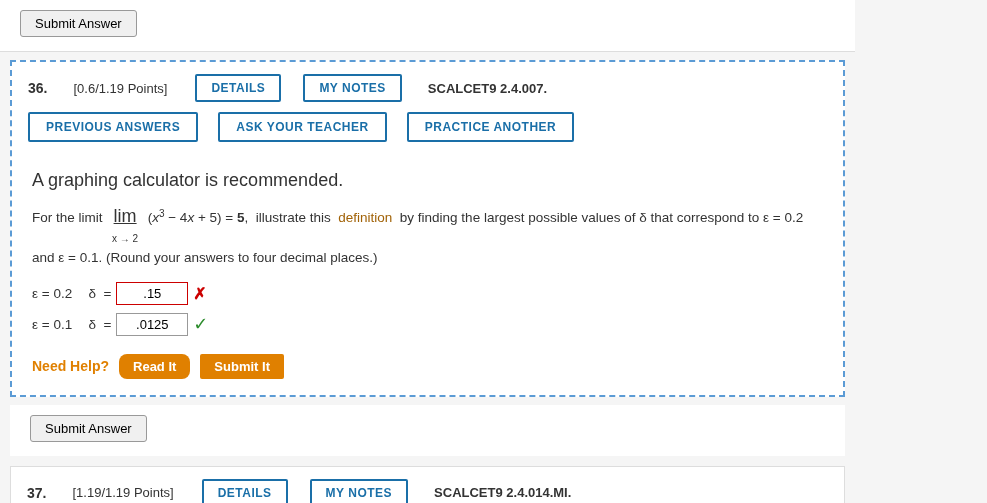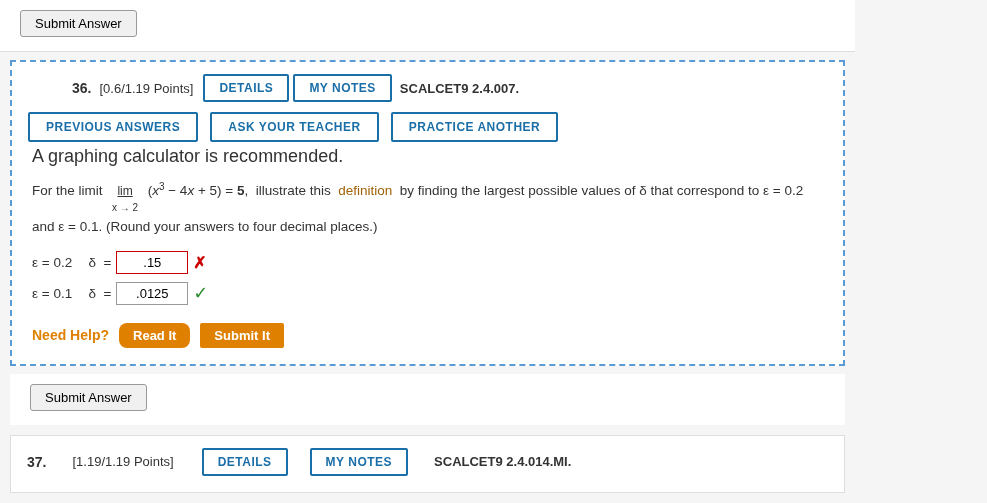--- a/index.html
+++ b/index.html
@@ -35,24 +35,23 @@
     .question-box {
       border: 2px dashed #5b9bd5;
       margin: 8px 10px;
       background: #fff;
       padding: 12px 16px 16px 16px;
     }
 
     .question-header {
       display: flex;
       align-items: center;
-      gap: 4px;
+      gap: 22px;
       flex-wrap: wrap;
       margin-bottom: 10px;
-      margin-left: 44px;
     }
 
     .question-number {
       font-weight: bold;
       font-size: 14px;
       margin-right: 4px;
     }
 
     .points-label {
       font-size: 13px;
@@ -72,23 +71,23 @@
     }
 
     .course-label {
       font-weight: bold;
       font-size: 13px;
       margin-left: 4px;
     }
 
     .action-row {
       display: flex;
-      gap: 12px;
+      gap: 20px;
       flex-wrap: wrap;
-      margin-bottom: 4px;
+      margin-bottom: 28px;
     }
 
     .action-btn {
       border: 2px solid #1a6fa8;
       background: #fff;
       color: #1a6fa8;
       font-weight: bold;
       font-size: 12px;
       padding: 6px 16px;
       cursor: pointer;
@@ -120,21 +119,21 @@
 
     .lim-block {
       display: inline-flex;
       flex-direction: column;
       align-items: center;
       font-style: normal;
       margin: 0 2px;
     }
 
     .lim-word {
-      font-size: 12px;
+      font-size: 18px;
       text-decoration: underline;
     }
 
     .lim-sub {
       font-size: 10px;
       margin-top: -2px;
       text-align: center;
     }
 
     

